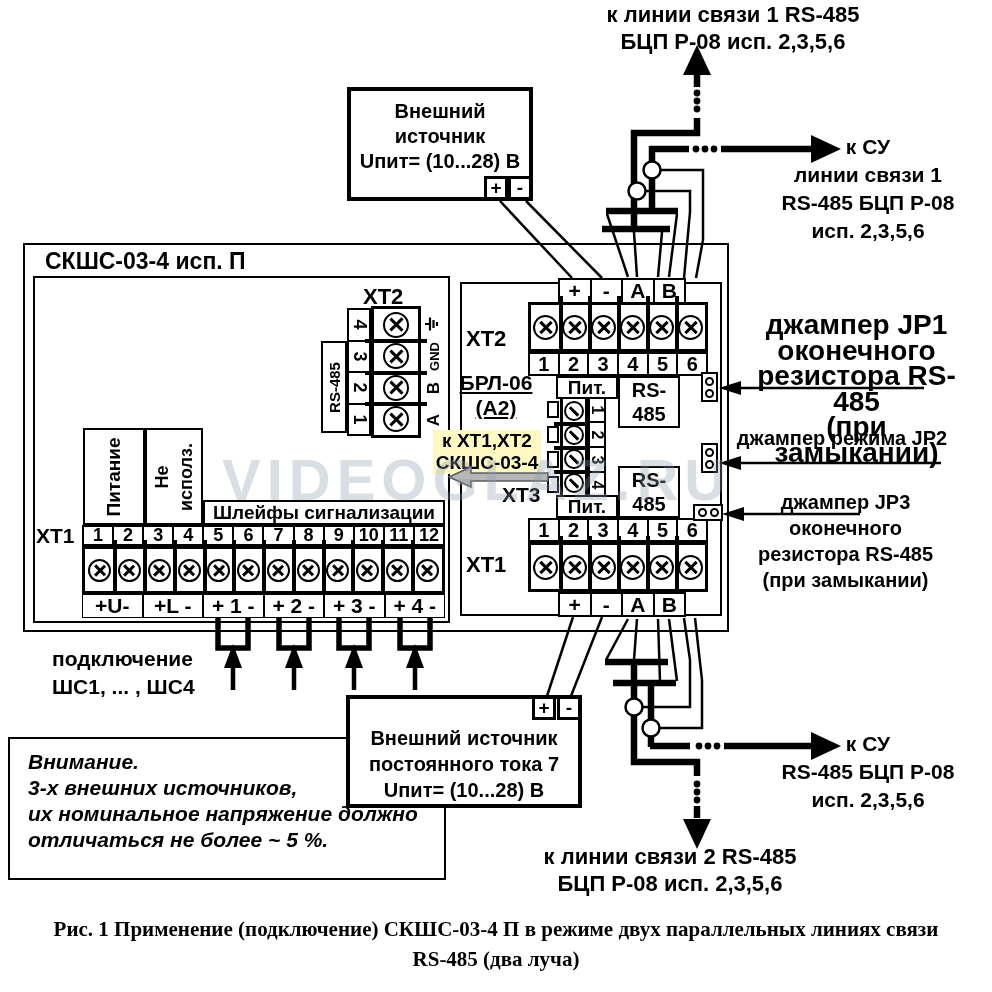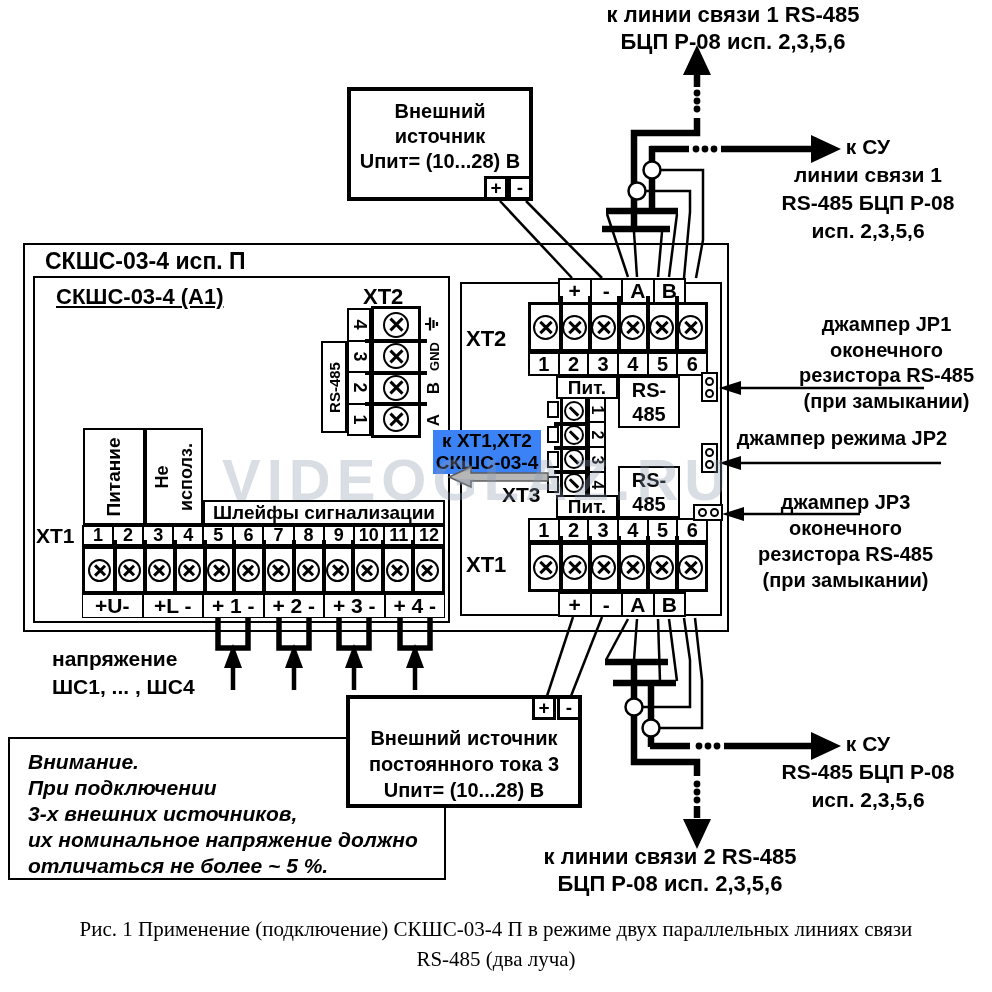--- a/index.html
+++ b/index.html
@@ -33,21 +33,21 @@
   .vgrid>*{flex:1;display:flex;align-items:center;justify-content:center}
   .vgrid>*+*{border-top:2px solid #000}
   .r90{transform:rotate(90deg)}
   .rm90{transform:rotate(-90deg)}
   .jmp{position:absolute;border:2px solid #000;background:#fff;display:flex;align-items:center;justify-content:center;gap:3px;z-index:6}
   .jmp.v{flex-direction:column}
   .jmp i{width:9px;height:9px;border:2px solid #000;border-radius:50%;display:block;background:#fff}
   .wires{position:absolute;left:0;top:0;z-index:20;pointer-events:none}
   .wm{position:absolute;left:222px;top:446px;z-index:30;pointer-events:none;
       font:bold 58px "Liberation Sans",sans-serif;color:#8d99b0;opacity:.33;letter-spacing:6px}
-  .cap{font-family:"Liberation Serif",serif;font-weight:normal}
+  .cap{font-family:"Liberation Serif",serif;font-weight:bold}
 </style>
 </head>
 <body>
 
 <div class="stage">
 
   <div class="abs t ctr" style="left:548px;top:1px;width:370px;font-size:22px;line-height:27px">
     <div>к линии связи 1 RS-485</div>
     <div>БЦП Р-08 исп. 2,3,5,6</div>
   </div>
@@ -65,21 +65,20 @@
     <div>к СУ</div>
     <div>линии связи 1</div>
     <div>RS-485 БЦП Р-08</div>
     <div>исп. 2,3,5,6</div>
   </div>
 
   <div class="abs box" style="left:23px;top:243px;width:706px;height:389px"></div>
   <div class="abs t" style="left:45px;top:248px;font-size:23px">СКШС-03-4 исп. П</div>
 
   <div class="abs box" style="left:33px;top:276px;width:417px;height:347px"></div>
-  <div class="abs t ul" style="left:56px;top:284px;font-size:22px">СКШС-03-4  (А1)</div>
 
   <div class="abs t" style="left:363px;top:284px;font-size:22px">ХТ2</div>
   <div class="abs box" style="left:321px;top:341px;width:26px;height:92px;display:flex;align-items:center;justify-content:center">
     <span class="t rm90" style="font-size:15px;white-space:nowrap">RS-485</span>
   </div>
   <div class="abs vgrid t" style="left:347px;top:308px;width:24px;height:128px;font-size:18px">
     <div>
         <span class="r90">4</span>
       </div>
     <div>
@@ -129,21 +128,25 @@
       </div>
     <div class="cell t" style="font-size:17px">
         <span class="rm90">B</span>
       </div>
     <div class="cell t" style="font-size:17px">
         <span class="rm90">A</span>
       </div>
   </div>
 
   <div class="abs box" style="left:460px;top:282px;width:262px;height:334px"></div>
-  <div class="abs t ctr" style="left:433px;top:430px;width:108px;font-size:19px;line-height:22px;background:#3b82f6">
+  <div class="abs t ctr" style="left:452px;top:370px;width:88px;font-size:21px;line-height:25px">
+    <div class="ul">БРЛ-06</div>
+    <div class="ul">(А2)</div>
+  </div>
+  <div class="abs t ctr" style="left:433px;top:430px;width:108px;font-size:19px;line-height:22px;background:#fef9c3">
     <div>к ХТ1,ХТ2</div>
     <div>СКШС-03-4</div>
   </div>
   <div class="abs t" style="left:502px;top:483px;font-size:21px">ХТ3</div>
 
   <div class="abs box" style="left:547px;top:401px;width:12px;height:17px;border-width:2px"></div>
   <div class="abs box" style="left:547px;top:426px;width:12px;height:17px;border-width:2px"></div>
   <div class="abs box" style="left:547px;top:451px;width:12px;height:17px;border-width:2px"></div>
   <div class="abs box" style="left:547px;top:476px;width:12px;height:17px;border-width:2px"></div>
   <div class="abs vstrip" style="left:560px;top:396px;width:28px;height:102px">
@@ -416,45 +419,44 @@
   <div class="abs grid t" style="left:82px;top:594px;width:363px;height:24px;font-size:21px;border-width:1.5px">
     <div>+U-</div>
     <div>+L -</div>
     <div>+ 1 -</div>
     <div>+ 2 -</div>
     <div>+ 3 -</div>
     <div>+ 4 -</div>
   </div>
 
   <div class="abs t" style="left:52px;top:645px;font-size:21px;line-height:28px">
-    <div>напряжение</div>
+    <div>подключение</div>
     <div>ШС1, ... , ШС4</div>
   </div>
 
   <div class="abs box" style="left:8px;top:737px;width:438px;height:143px;padding:10px 0 0 18px">
     <div class="t" style="font-size:21px;line-height:26px;font-style:italic">
       <div>Внимание.</div>
-      <div>При подключении</div>
       <div>3-х внешних источников,</div>
       <div>их номинальное напряжение должно</div>
       <div>отличаться не более ~ 5 %.</div>
     </div>
   </div>
 
   <div class="abs thickbox" style="left:346px;top:695px;width:236px;height:113px;z-index:5">
     <div class="abs pm" style="right:22px;top:-3px">+</div>
     <div class="abs pm" style="right:-3px;top:-3px">-</div>
     <div class="t ctr" style="font-size:20px;line-height:26px;margin-top:26px">
       <div>Внешний источник</div>
-      <div>постоянного тока 3</div>
+      <div>постоянного тока 7</div>
       <div>Uпит= (10...28) В</div>
     </div>
   </div>
 
-  <div class="abs t ctr" style="left:784px;top:312px;width:205px;font-size:20px;line-height:25.5px">
+  <div class="abs t ctr" style="left:754px;top:312px;width:205px;font-size:28px;line-height:25.5px">
     <div>джампер JP1</div>
     <div>оконечного</div>
     <div>резистора RS-485</div>
     <div>(при замыкании)</div>
   </div>
   <div class="abs t ctr" style="left:722px;top:426px;width:240px;font-size:20px;line-height:25px">
     <div>джампер режима JP2</div>
   </div>
   <div class="abs t ctr" style="left:738px;top:489px;width:215px;font-size:20px;line-height:26px">
     <div>джампер JP3</div>

